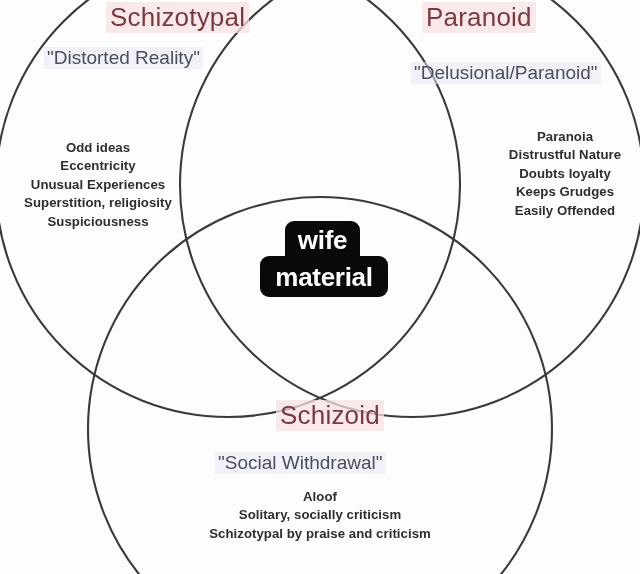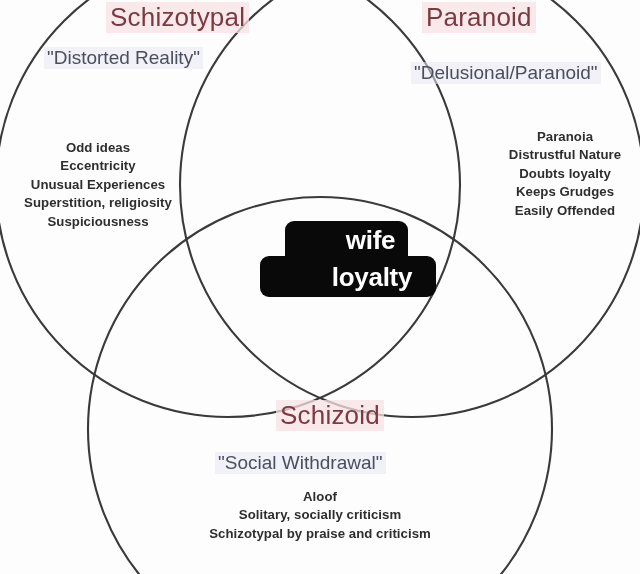--- a/index.html
+++ b/index.html
@@ -77,21 +77,20 @@
     border-radius: 9px;
     color: #ffffff;
     font-weight: bold;
     text-align: center;
     font-size: 26px;
     line-height: 1;
     display: flex;
     align-items: center;
     justify-content: center;
     letter-spacing: -0.3px;
-    padding-left: 48px;
   }
   #chip-wife {
     left: 30px;
     top: 0px;
     width: 75px;
     height: 37px;
     border-radius: 9px 9px 0 0;
   }
   #chip-material {
     left: 5px;
@@ -143,17 +142,17 @@
     <div class="txt disorder-sub" style="left:215px; top:452px;">"Social Withdrawal"</div>
 
     <div class="trait-list" style="left:140px; top:488px; width:360px;">
       <div>Aloof</div>
       <div>Solitary, socially criticism</div>
       <div>Schizotypal by praise and criticism</div>
     </div>
 
     <div id="center-label">
       <div class="chip" id="chip-wife">wife</div>
-      <div class="chip" id="chip-material">loyalty</div>
+      <div class="chip" id="chip-material">material</div>
     </div>
 
   </div>
 </div>
 
 </body></html>

